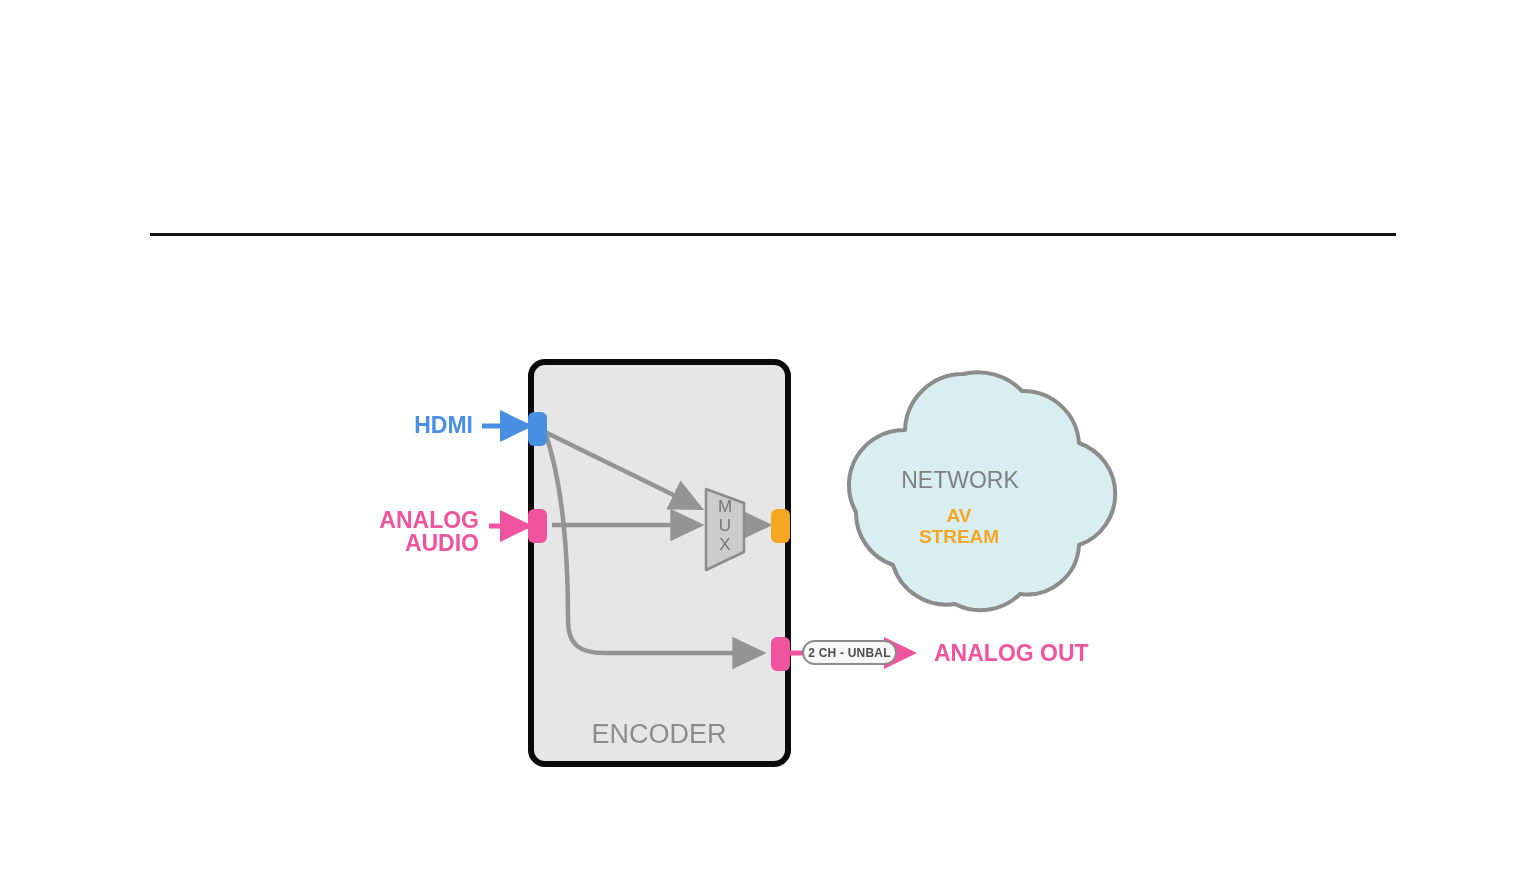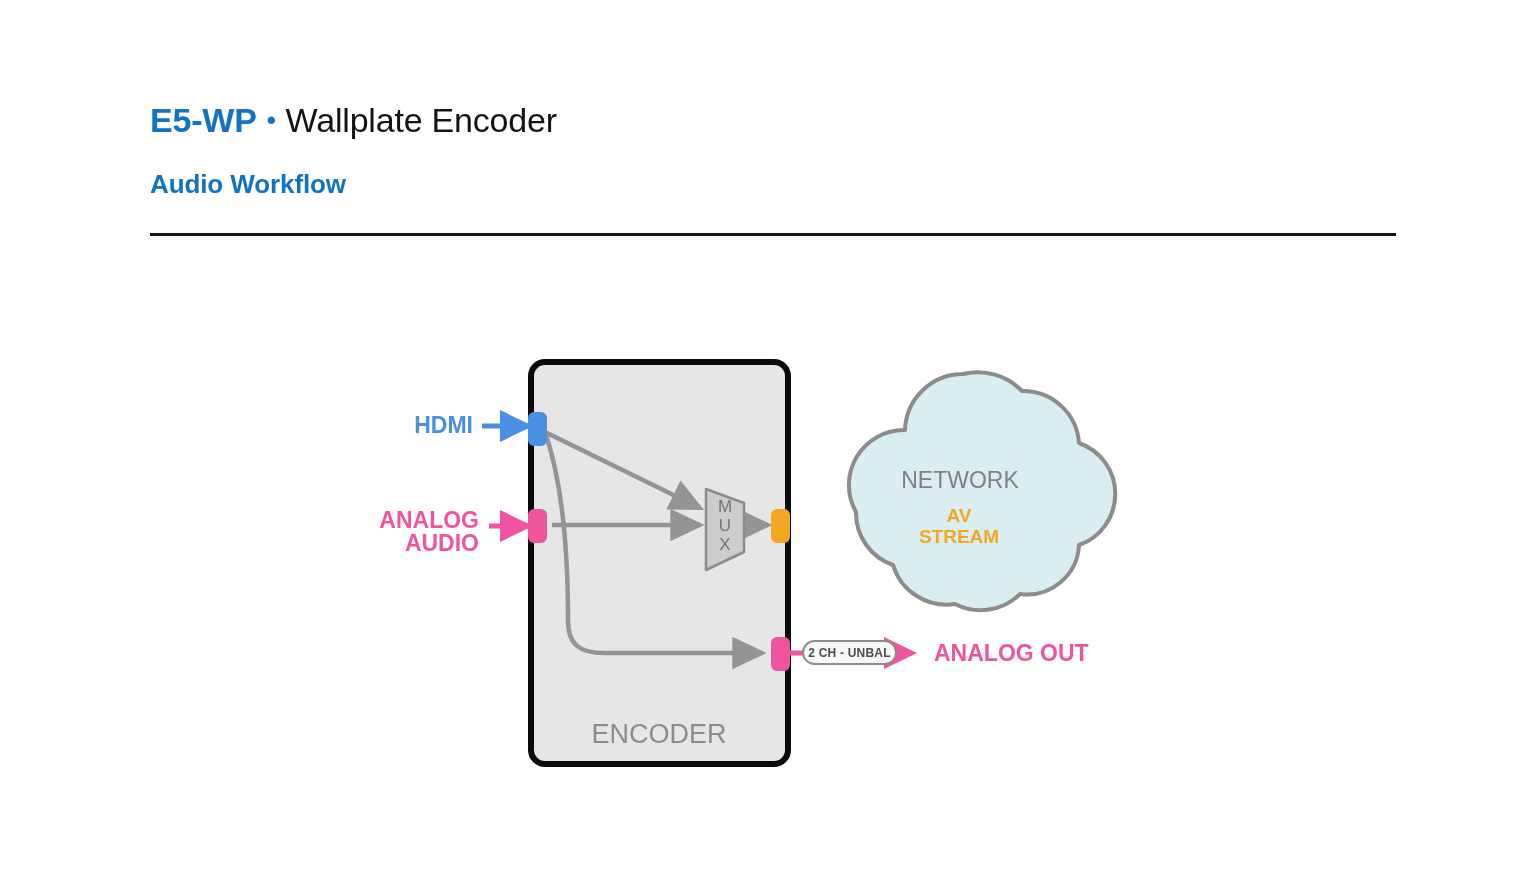--- a/index.html
+++ b/index.html
@@ -84,26 +84,20 @@
   .lbl-av     { fill: #f5a623; font-size: 19px; font-weight: bold; }
   .lbl-enc    { fill: #8c8c8c; font-size: 27px; font-weight: normal; }
   .lbl-mux    { fill: #757575; font-size: 17px; font-weight: normal; }
   .lbl-badge  { fill: #4d4d4d; font-size: 12px; font-weight: bold; letter-spacing: 0.2px; }
 </style>
 </head>
 <body>
 
 <div id="page">
 
-  <div class="header">
-    <div class="title-line">
-      <span class="title-model">E5-WP</span><span class="title-bullet">•</span><span class="title-name">Wallplate Encoder</span>
-    </div>
-    <div class="subtitle">Audio Workflow</div>
-  </div>
   <div class="rule"></div>
 
   <div class="diagram">
     <svg width="1520" height="878" viewBox="0 0 1520 878" xmlns="http://www.w3.org/2000/svg">
       <defs>
         <marker id="ar-gray" markerWidth="8" markerHeight="8" refX="6.6" refY="4" orient="auto">
           <path d="M0,0.4 L7.6,4 L0,7.6 Z" fill="#949494"></path>
         </marker>
         <marker id="ar-blue" markerWidth="7" markerHeight="7" refX="5.6" refY="3.5" orient="auto">
           <path d="M0,0.3 L6.6,3.5 L0,6.7 Z" fill="#4a90e2"></path>

